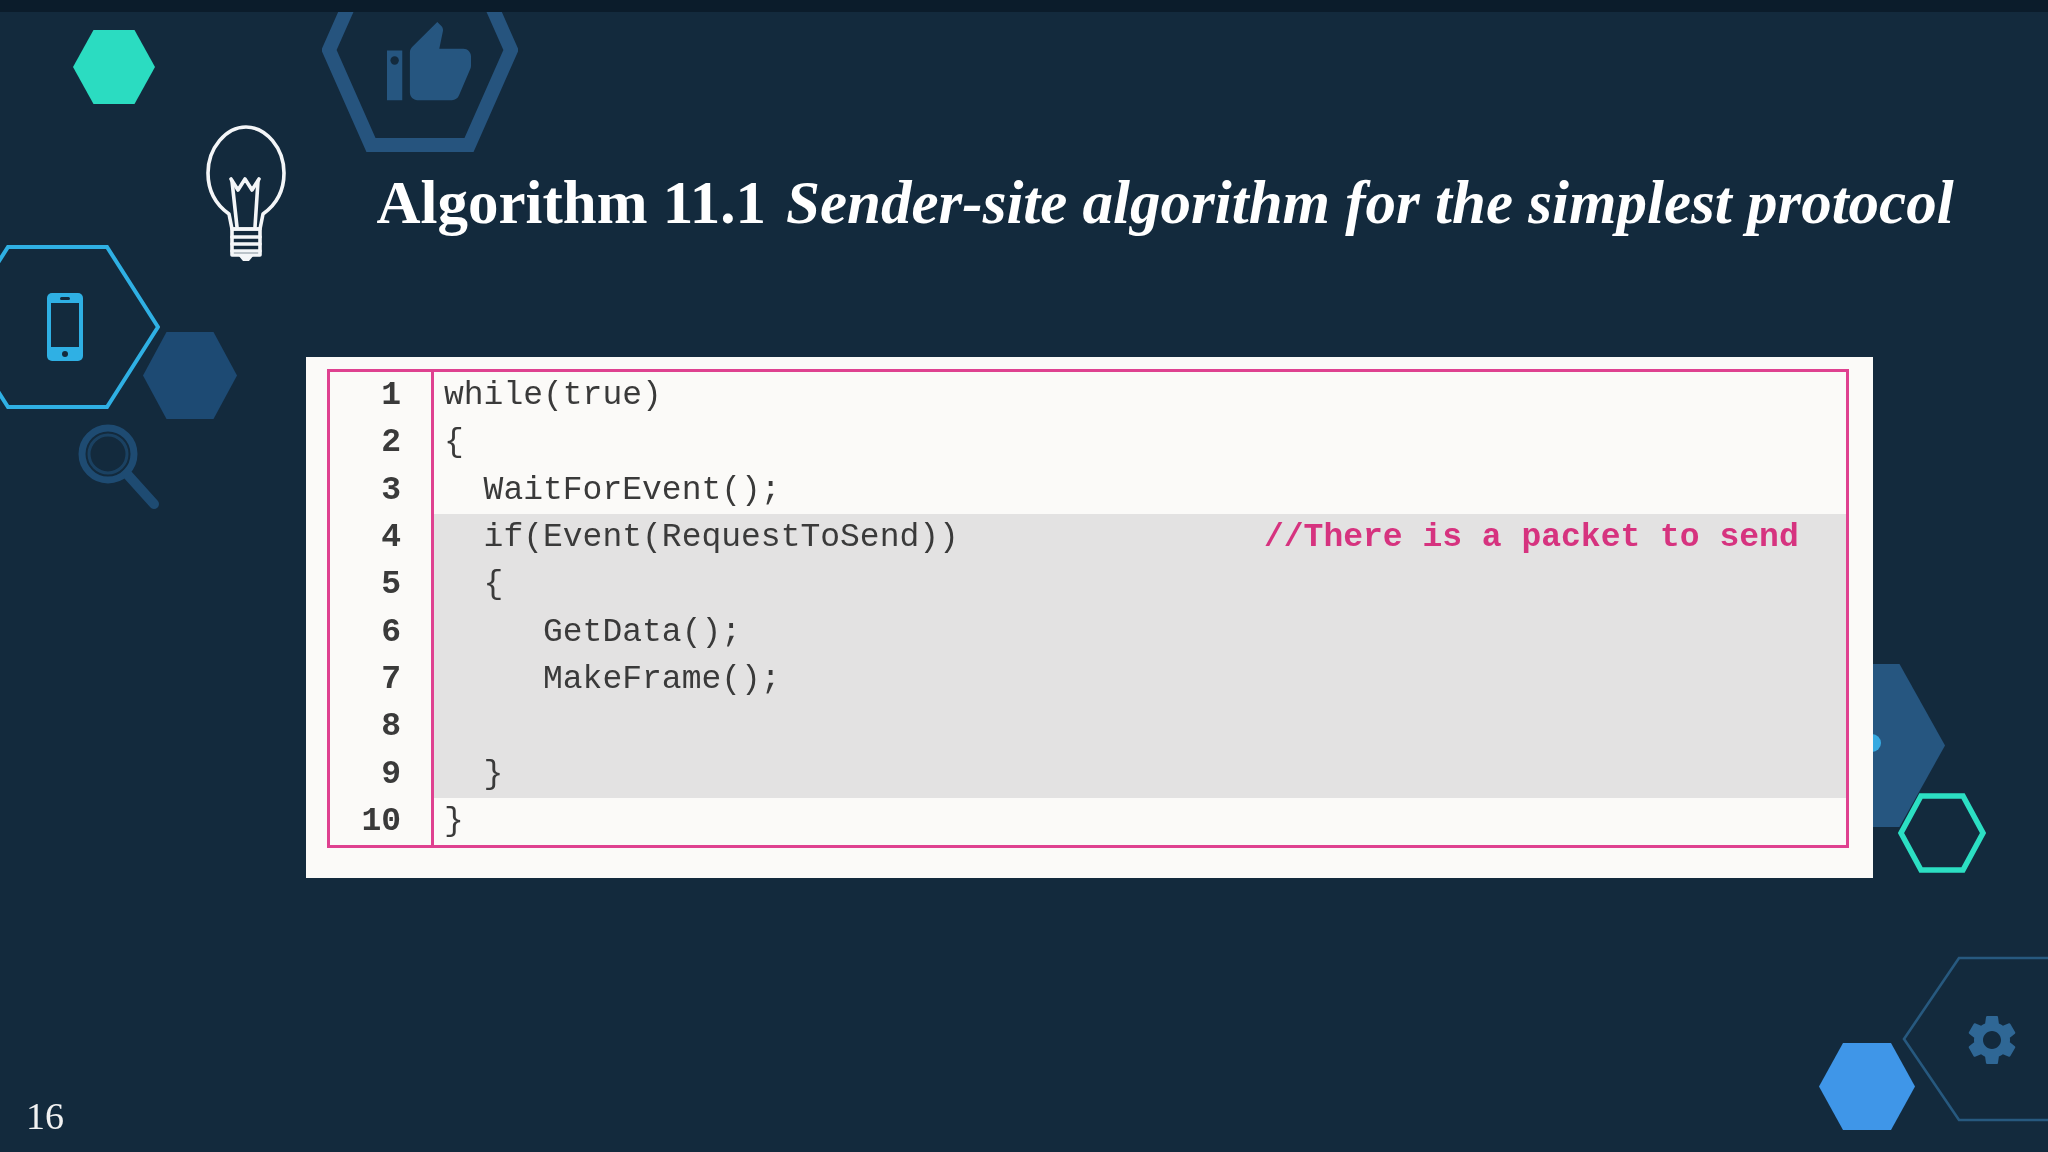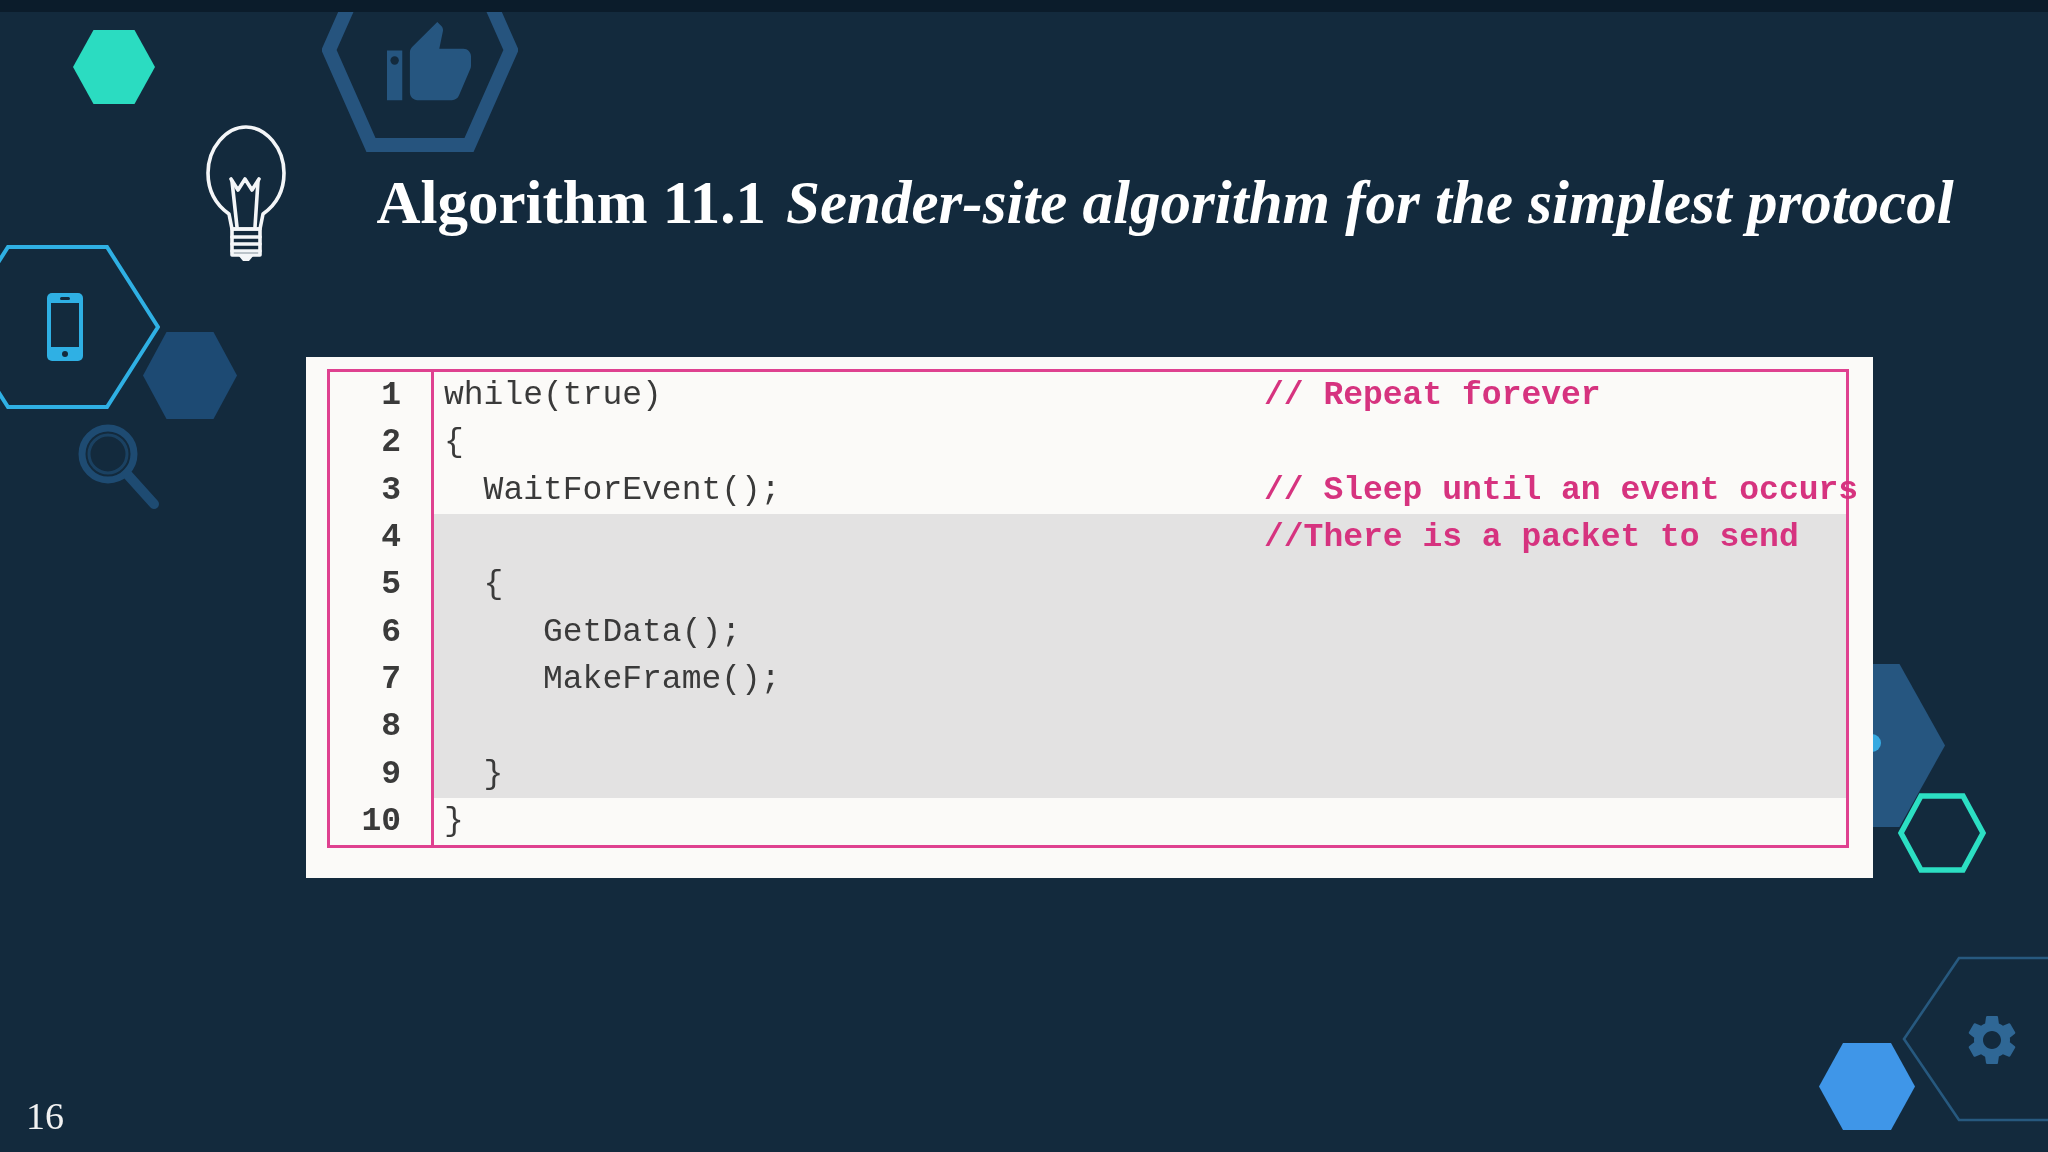--- a/index.html
+++ b/index.html
@@ -119,39 +119,38 @@
   <div class="title">
     <span class="t-bold">Algorithm 11.1</span><span class="t-italic">Sender-site algorithm for the simplest protocol</span>
   </div>
 
   <div class="code-image">
     <div class="code-frame">
         <div class="crow">
           <span class="lnum">1</span>
           <div class="lbody">
             <pre class="lcode">while(true)</pre>
-            <span class="lcomment">// Repeat forever</span>
           </div>
         </div>
         <div class="crow">
           <span class="lnum">2</span>
           <div class="lbody">
             <pre class="lcode">{</pre>
           </div>
         </div>
         <div class="crow">
           <span class="lnum">3</span>
           <div class="lbody">
             <pre class="lcode">  WaitForEvent();</pre>
-            <span class="lcomment">// Sleep until an event occurs</span>
           </div>
         </div>
         <div class="crow">
           <span class="lnum">4</span>
           <div class="lbody hl">
+            <pre class="lcode">  if(Event(RequestToSend))</pre>
             <span class="lcomment it">//There is a packet to send</span>
           </div>
         </div>
         <div class="crow">
           <span class="lnum">5</span>
           <div class="lbody hl">
             <pre class="lcode">  {</pre>
           </div>
         </div>
         <div class="crow">

